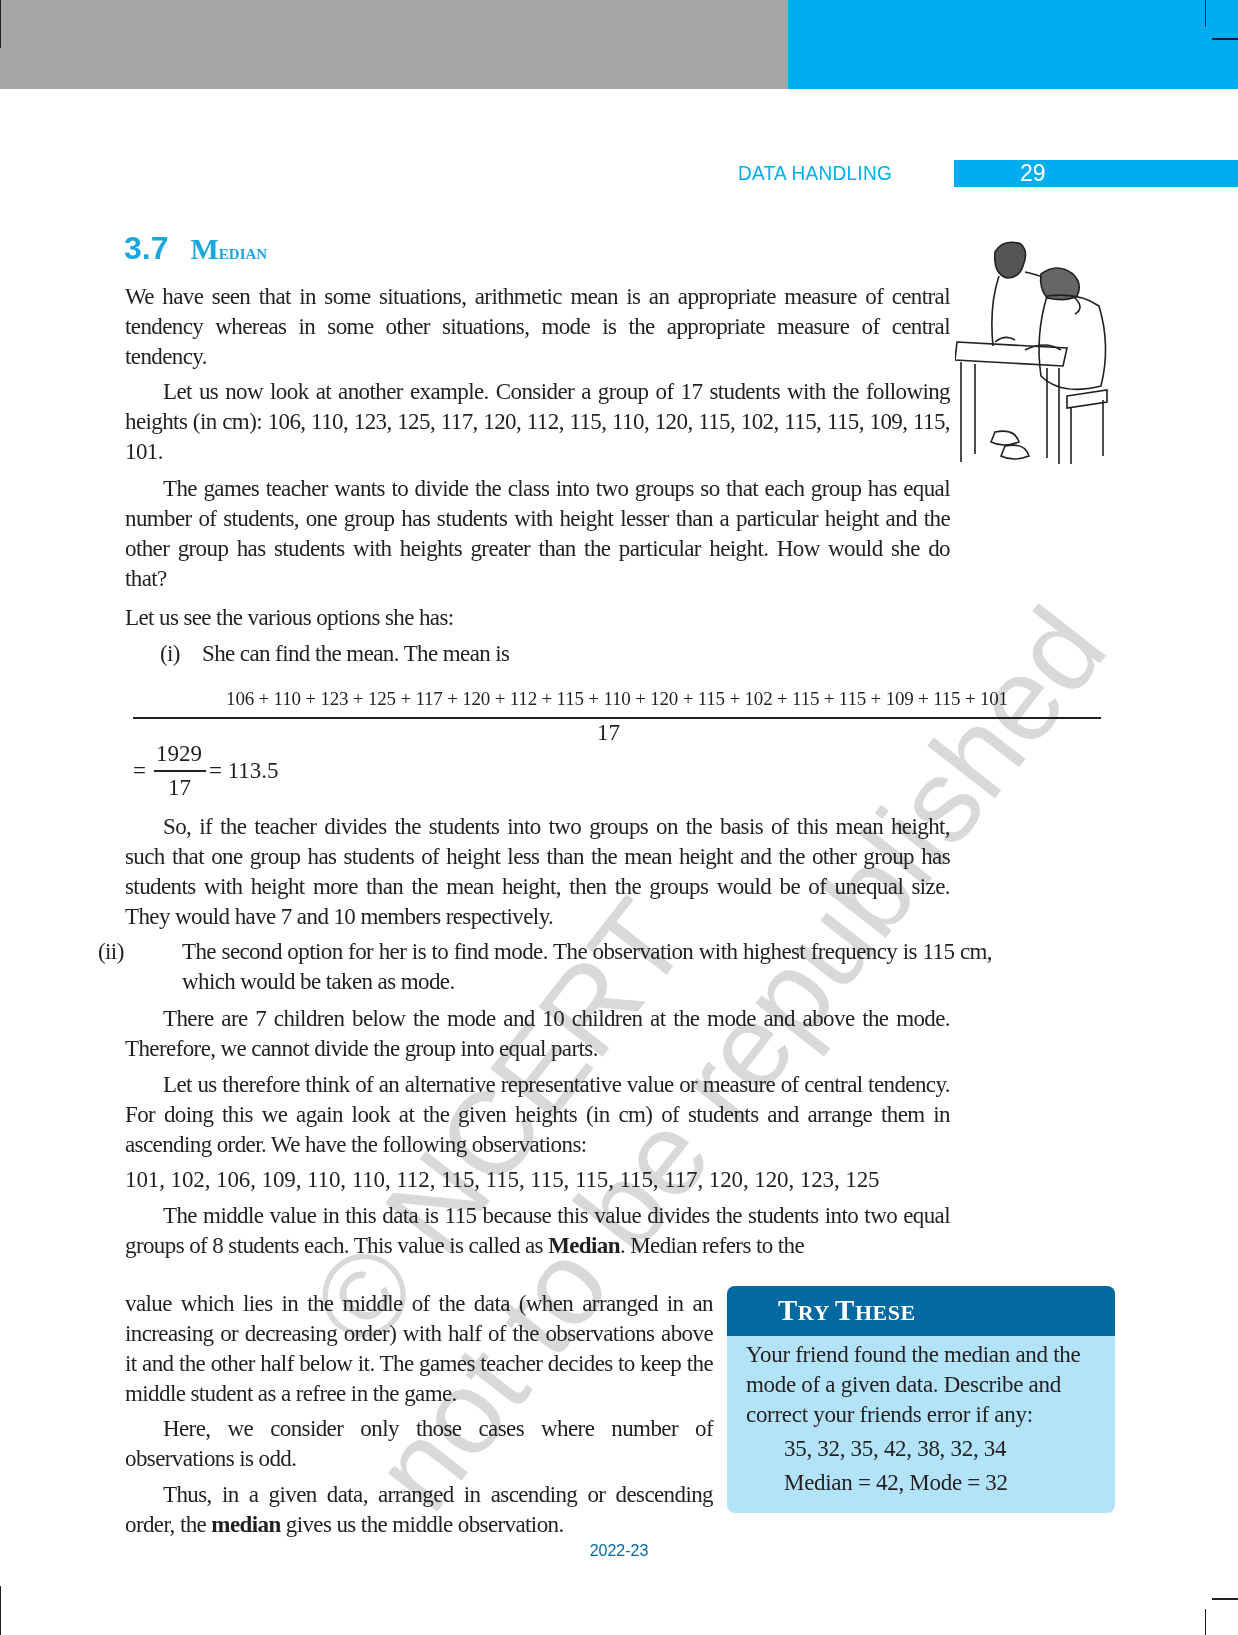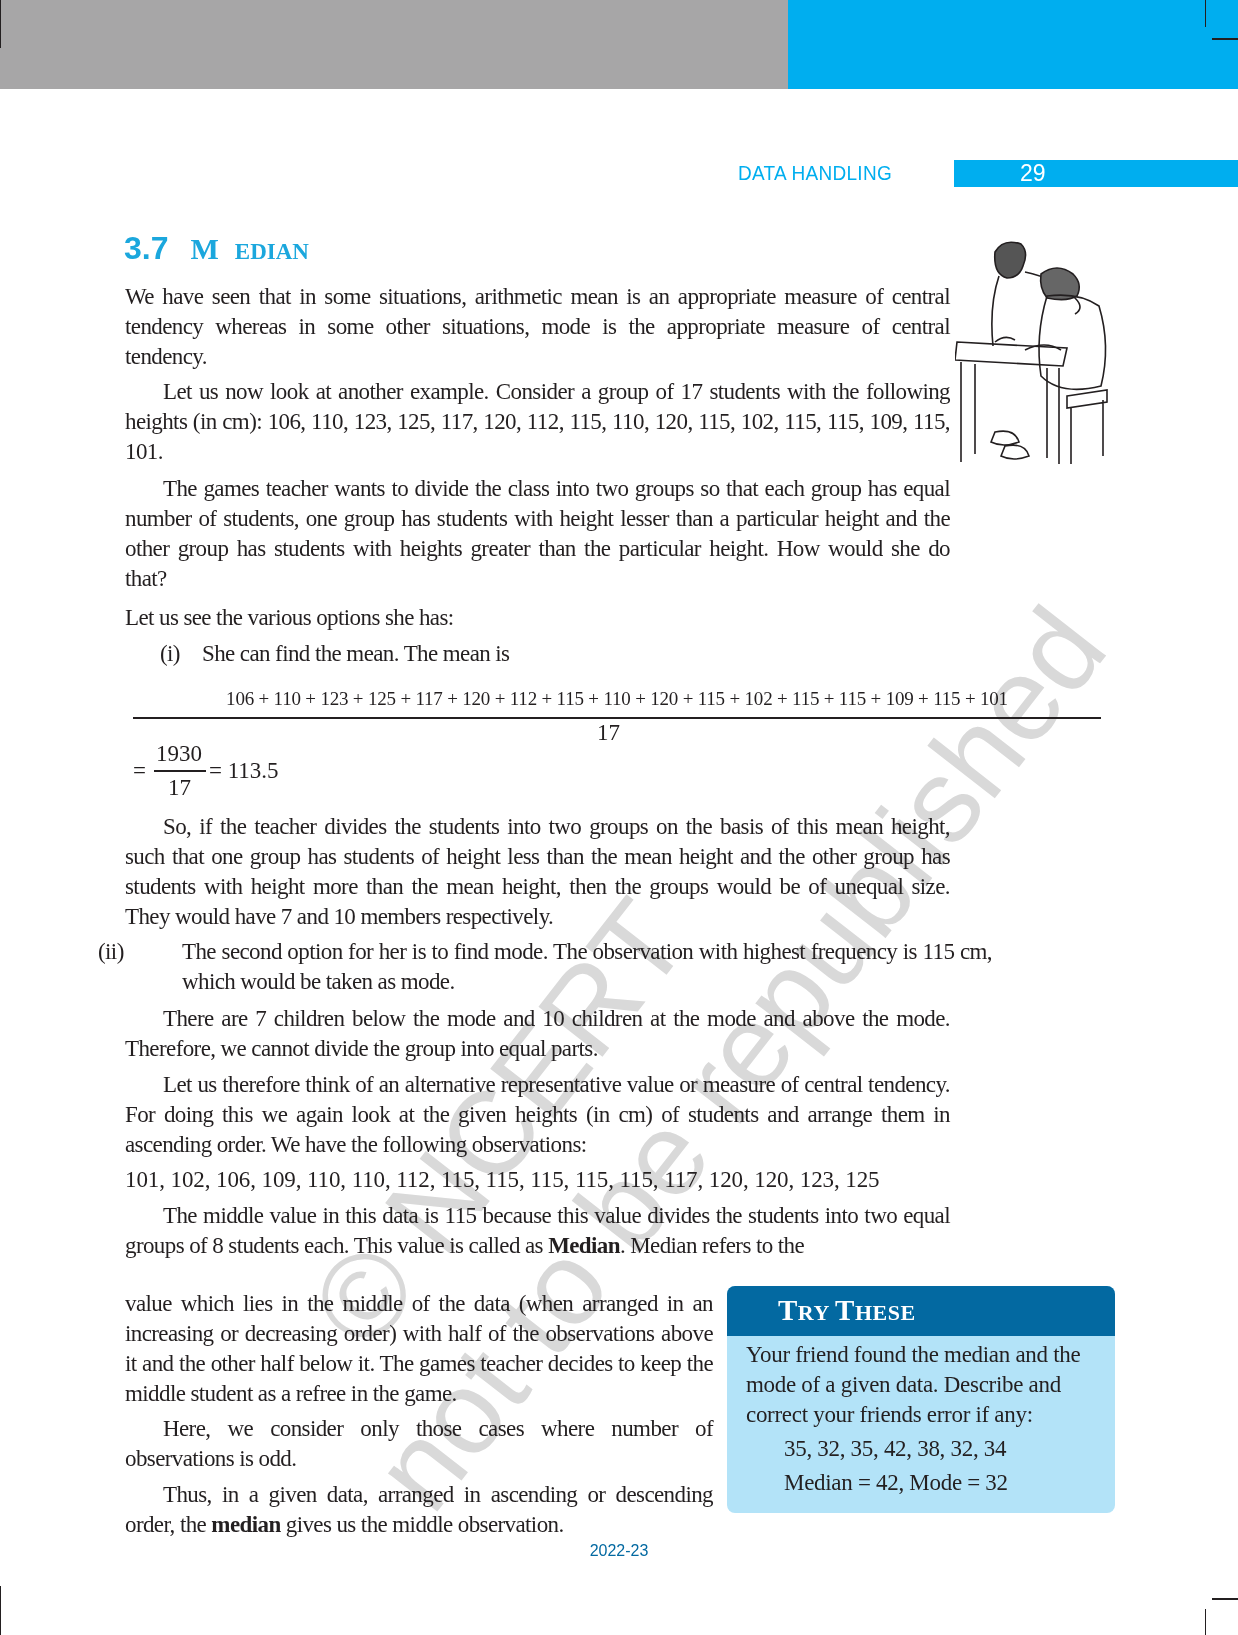--- a/index.html
+++ b/index.html
@@ -24,21 +24,21 @@
     font-family: "Liberation Sans", sans-serif; font-size: 23px; line-height: 27px;
   }
   .page-tab span { position: absolute; left: 66px; }
   .section-title {
     position: absolute; left: 124px; top: 228px;
     font-family: "Liberation Serif", serif; font-weight: bold;
     color: #1ba7dd; font-size: 34px; line-height: 40px;
   }
   .section-title .num { font-family: "Liberation Sans", sans-serif; font-size: 32px; margin-right: 22px; }
   .section-title .cap { font-size: 30px; }
-  .section-title .sc { font-size: 23px; margin-left: 16px; }
+  .section-title .sc { font-size: 15px; }
   .para {
     position: absolute; left: 125px; width: 825px;
     font-size: 23px; line-height: 30px; text-align: justify;
     letter-spacing: -0.6px; margin: 0;
   }
   .indent { text-indent: 38px; }
   .illustration { position: absolute; left: 955px; top: 232px; width: 160px; height: 240px; }
   .list-item { position: absolute; left: 140px; font-size: 23px; line-height: 30px; letter-spacing: -0.6px; }
   .list-item .marker { display: inline-block; width: 42px; }
   .list-item.hanging { width: 810px; padding-left: 42px; text-indent: -42px; text-align: justify; }
@@ -128,21 +128,21 @@
 <p class="para" style="top:603px;">Let us see the various options she has:</p>
 
 <div class="list-item" style="top:639px;margin-left:20px;">
   <span class="marker">(i)</span><span>She can find the mean. The mean is</span>
 </div>
 
 <div class="formula-num">106 + 110 + 123 + 125 + 117 + 120 + 112 + 115 + 110 + 120 + 115 + 102 + 115 + 115 + 109 + 115 + 101</div>
 <div class="formula-bar"></div>
 <div class="formula-den">17</div>
 <div class="eq1">=</div>
-<div class="frac-num">1930</div>
+<div class="frac-num">1929</div>
 <div class="frac-bar"></div>
 <div class="frac-den">17</div>
 <div class="eq2">= 113.5</div>
 
 <p class="para indent" style="top:812px;">So, if the teacher divides the students into two groups on the basis of this mean height, such that one group has students of height less than the mean height and the other group has students with height more than the mean height, then the groups would be of unequal size. They would have 7 and 10 members respectively.</p>
 
 <div class="list-item hanging" style="top:937px;">
   <span class="marker">(ii)</span><span>The second option for her is to find mode. The observation with highest frequency is 115 cm, which would be taken as mode.</span>
 </div>
 

